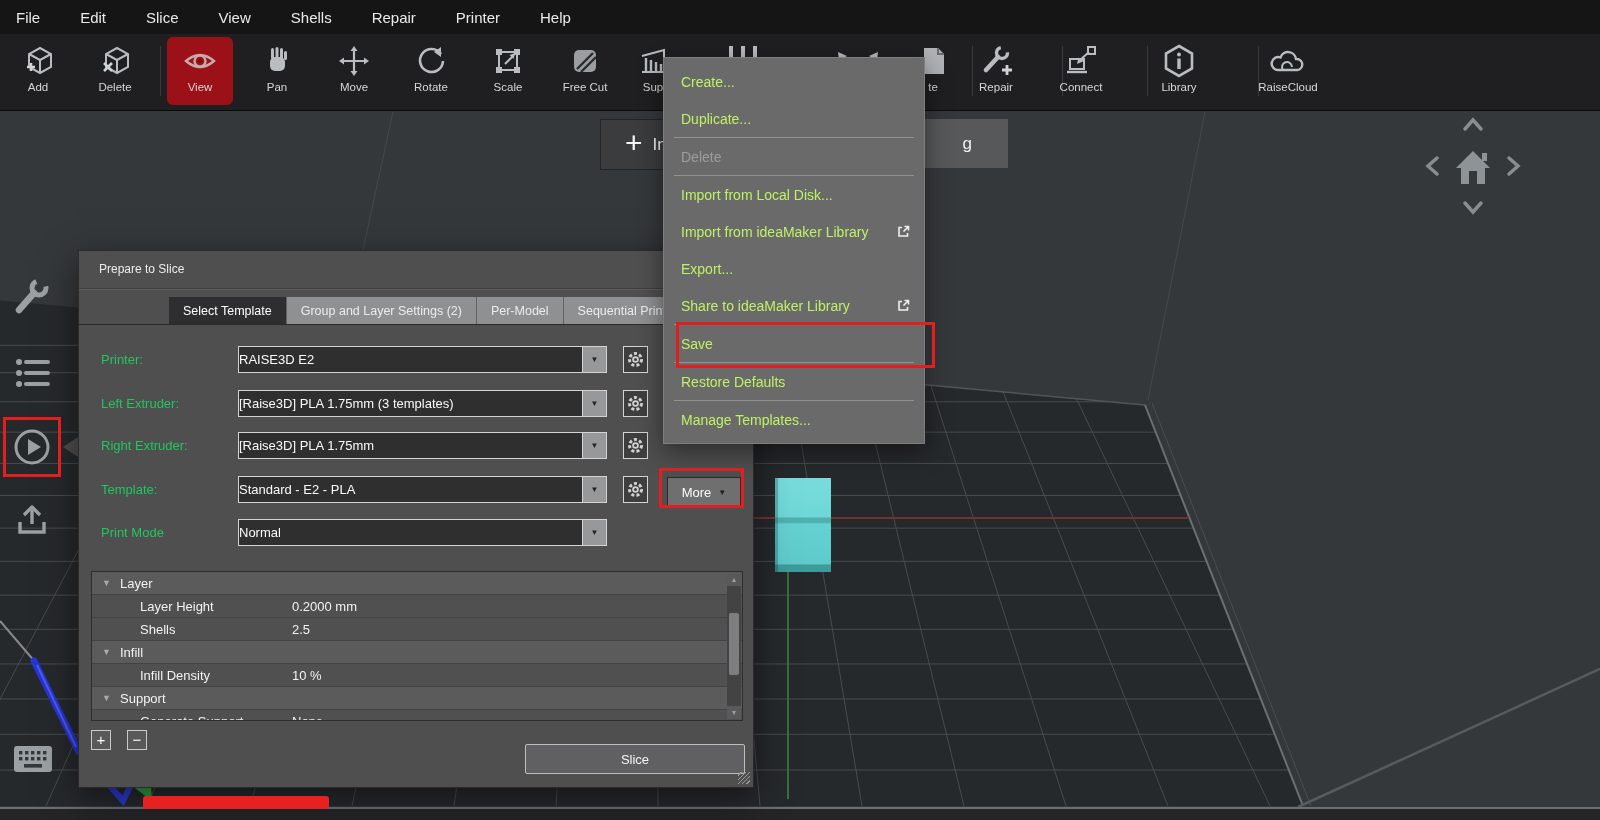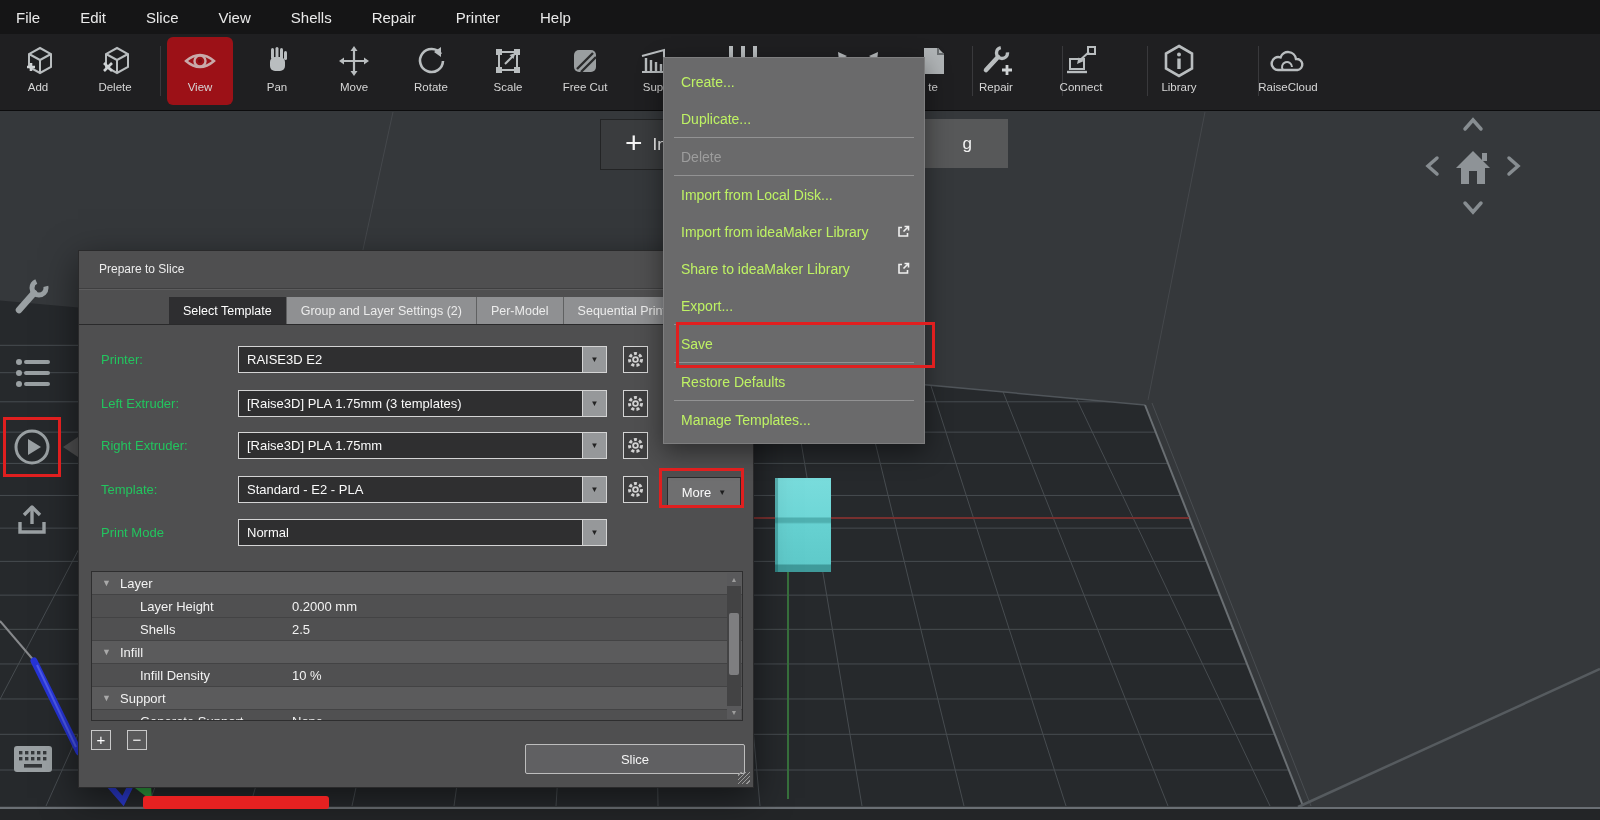--- a/index.html
+++ b/index.html
@@ -45,21 +45,21 @@
           border-bottom:1px solid #5d5d5e;}
   .tabs{position:absolute;left:90px;top:46px;height:20px;display:flex;}
   .tab{height:27px;display:flex;align-items:center;justify-content:center;font-size:12.5px;
        color:#ececec;background:#8f9092;border-right:1px solid #606162;padding:0 14px;white-space:nowrap;}
   .tab.active{background:#2e2e30;color:#ffffff;}
   .tab-underline{position:absolute;left:0;top:73px;width:100%;height:1px;background:#2a2a2b;}
   .frow{position:absolute;left:0;width:100%;height:27px;}
   .flabel{position:absolute;left:22px;top:6px;font-size:13px;color:#22c55e;}
   .combo{position:absolute;left:159px;width:369px;height:27px;background:#2f2f30;
          border:1px solid #d4d4d4;box-sizing:border-box;display:flex;align-items:center;}
-  .combo .cval{flex:1;font-size:13px;color:#fafafa;padding-left:8px;white-space:nowrap;overflow:hidden;}
+  .combo .cval{flex:1;font-size:13px;color:#fafafa;white-space:nowrap;overflow:hidden;}
   .combo .carrow{width:23px;align-self:stretch;background:#96989a;border-left:1px solid #d4d4d4;
          display:flex;align-items:center;justify-content:center;font-size:8px;color:#222;}
   .gearbtn{position:absolute;left:544px;width:25px;height:27px;background:#3e3e3f;
          border:1px solid #d4d4d4;box-sizing:border-box;display:flex;align-items:center;justify-content:center;}
   .morebtn{position:absolute;left:588px;top:226px;width:72px;height:28px;background:#6f6f70;
          border:1px solid #2a2a2b;display:flex;align-items:center;justify-content:center;gap:7px;
          font-size:13px;color:#fafafa;}
   .morebtn .marrow{font-size:8px;color:#1d1d1d;}
   .settings{position:absolute;left:12px;top:320px;width:652px;height:150px;background:#4b4b4c;
          border:1px solid #2e2e2f;box-sizing:border-box;overflow:hidden;}
@@ -513,29 +513,29 @@
         <span>Import from Local Disk...</span>
       </div>
     <div class="mi">
       <span>Import from ideaMaker Library</span>
       <svg class="ext" width="15" height="15">
         <path d="M6,3.5 H3 V12 H11.5 V9" fill="none" stroke="#efefef" stroke-width="1.6"></path>
         <path d="M8.5,2.5 H12.5 V6.5 M12.5,2.5 L7.5,7.5" fill="none" stroke="#efefef" stroke-width="1.6"></path>
       </svg>
     </div>
     <div class="mi">
+        <span>Export...</span>
+      </div>
+    <div class="mi">
       <span>Share to ideaMaker Library</span>
       <svg class="ext" width="15" height="15">
         <path d="M6,3.5 H3 V12 H11.5 V9" fill="none" stroke="#efefef" stroke-width="1.6"></path>
         <path d="M8.5,2.5 H12.5 V6.5 M12.5,2.5 L7.5,7.5" fill="none" stroke="#efefef" stroke-width="1.6"></path>
       </svg>
     </div>
-    <div class="mi">
-        <span>Export...</span>
-      </div>
     <div class="msep"></div>
     <div class="mi">
         <span>Save</span>
       </div>
     <div class="msep"></div>
     <div class="mi">
         <span>Restore Defaults</span>
       </div>
     <div class="msep"></div>
     <div class="mi">

